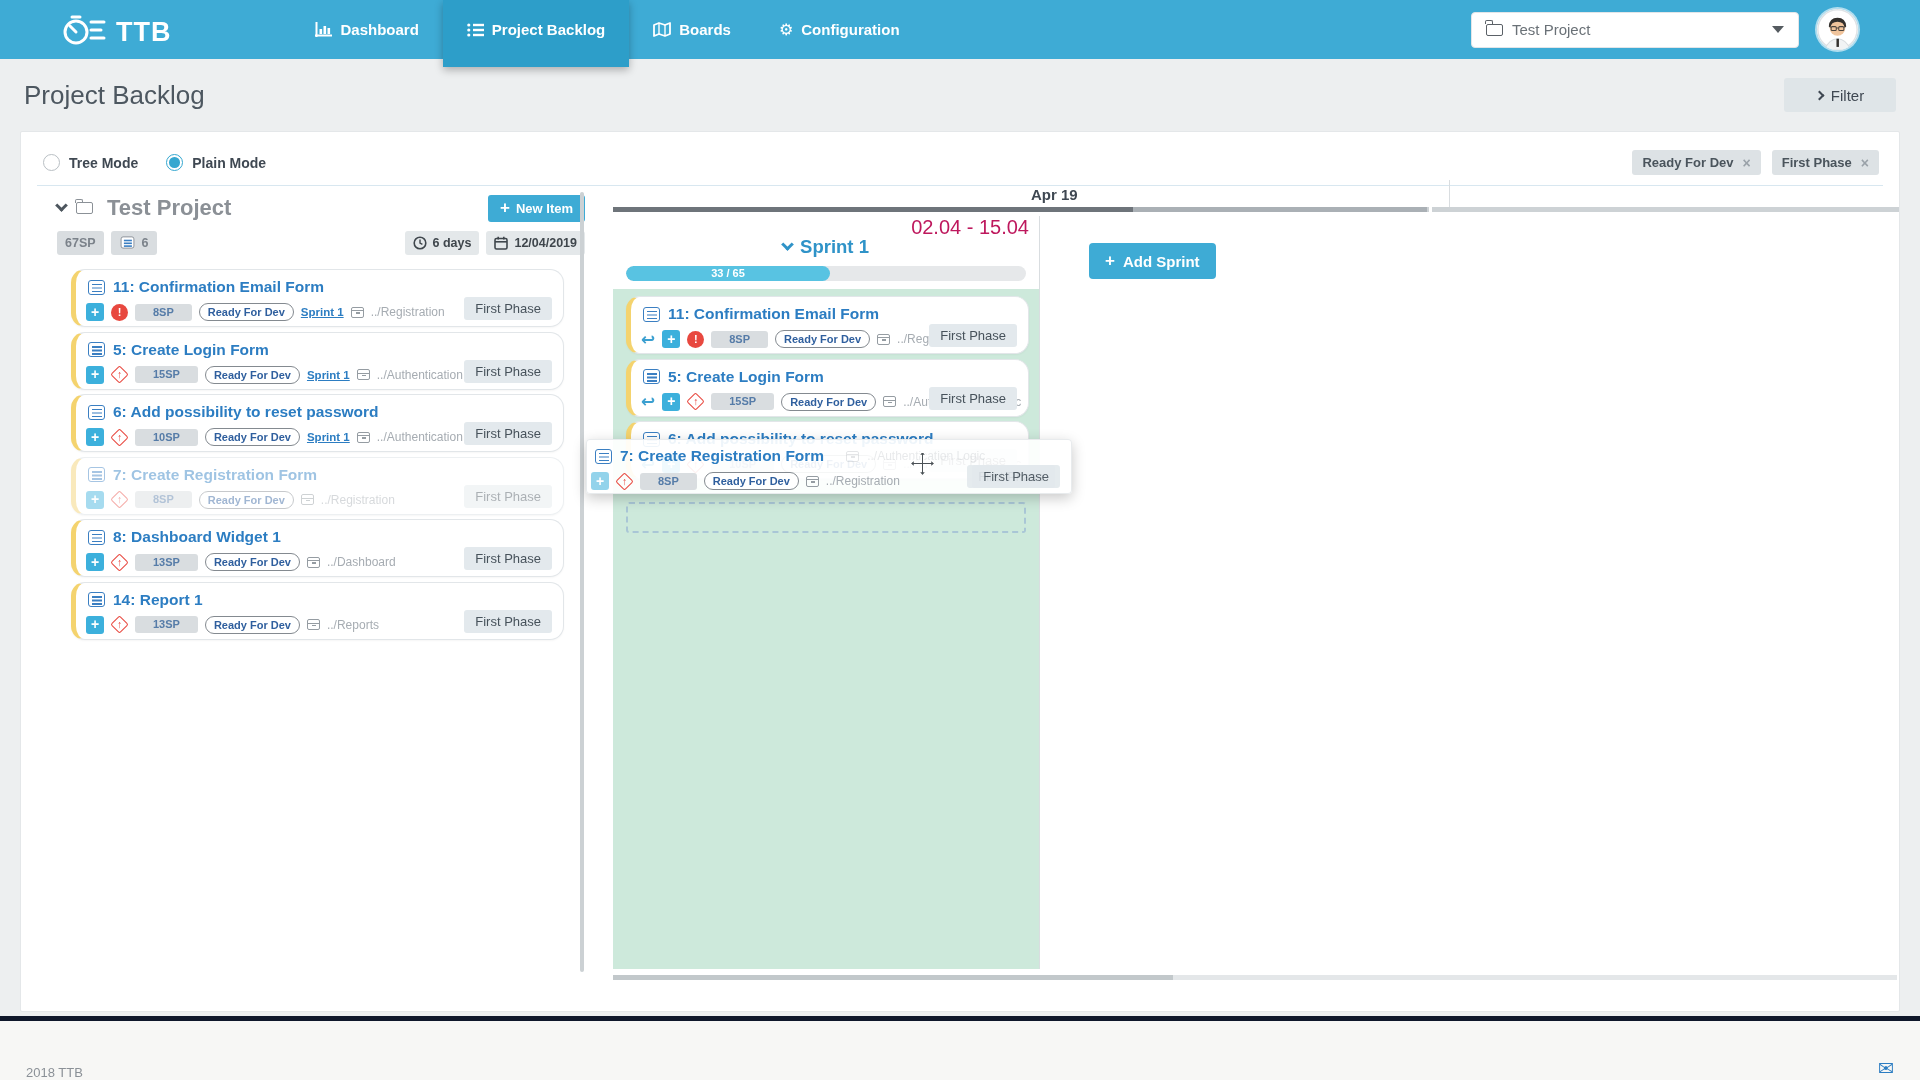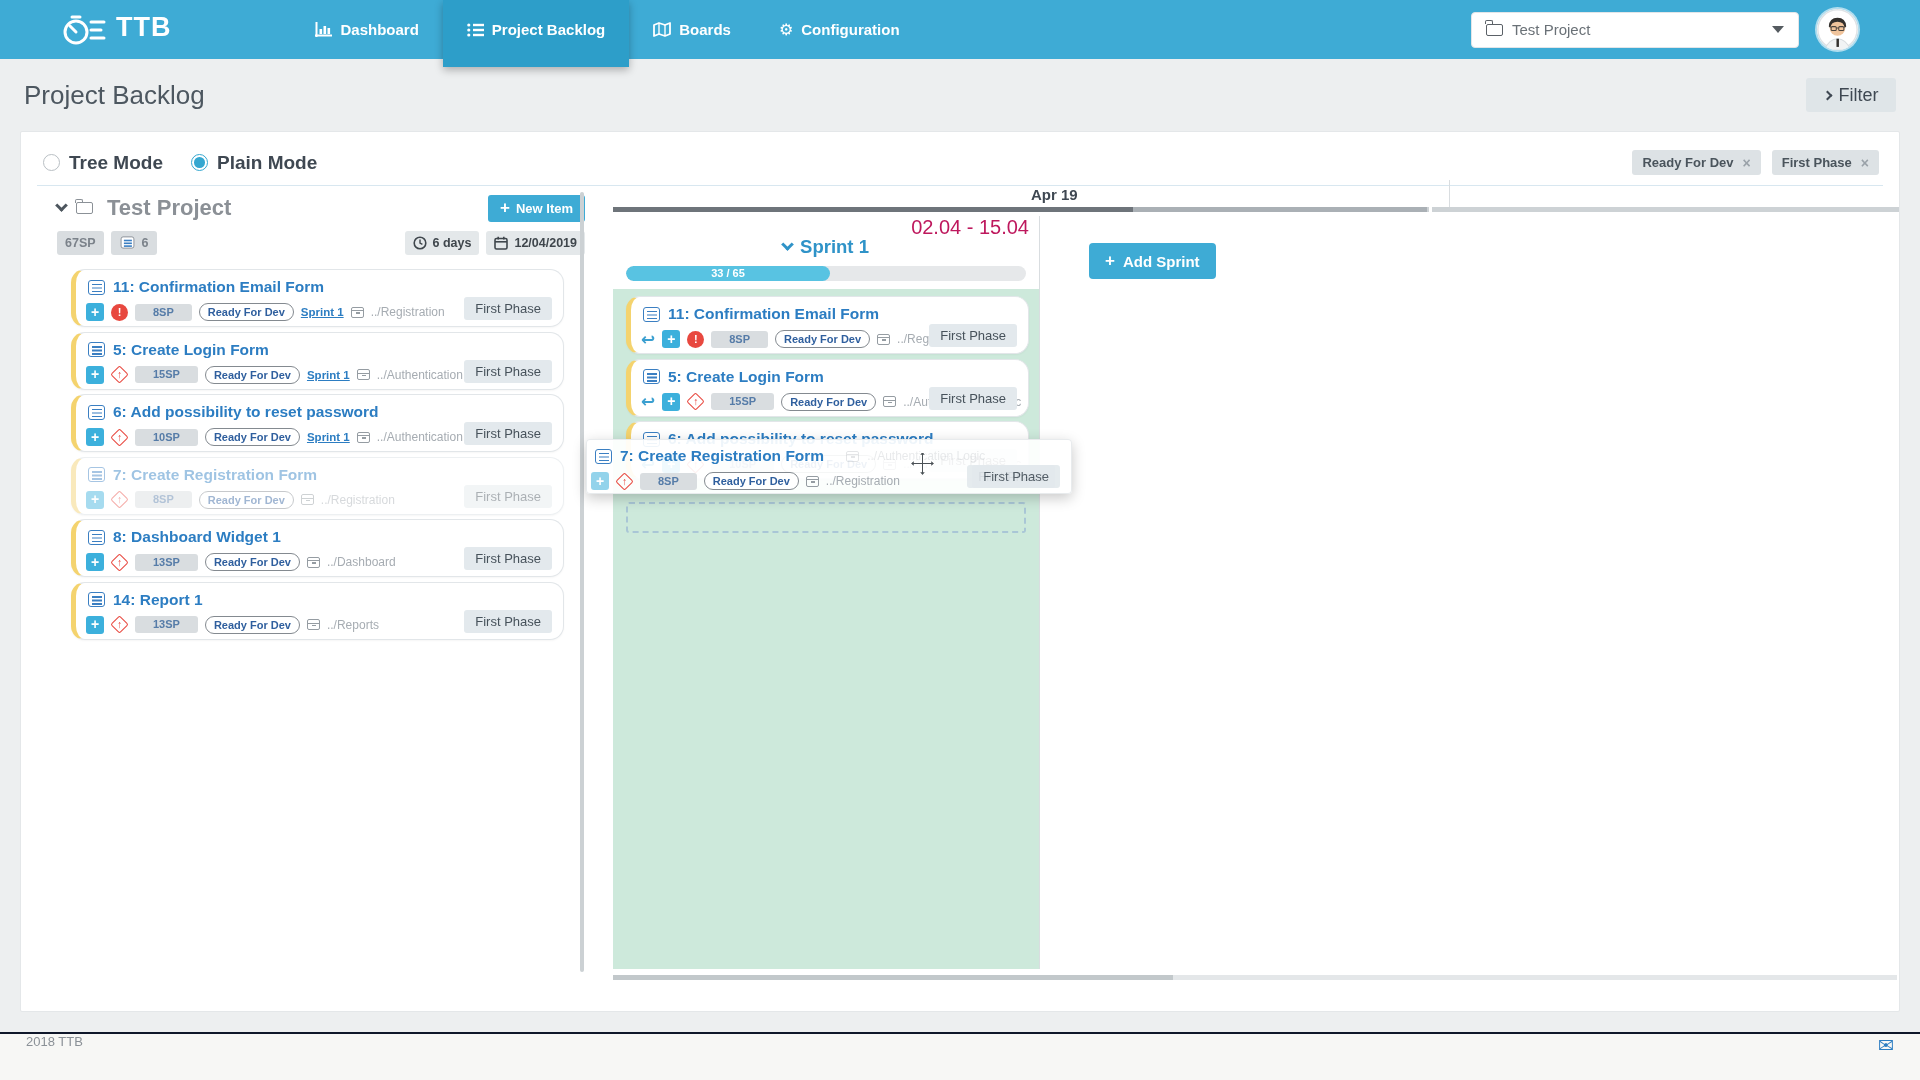--- a/index.html
+++ b/index.html
@@ -1,21 +1,21 @@
 <!DOCTYPE html>
 <html><head>
 <meta charset="utf-8">
 <style>
   * { margin:0; padding:0; box-sizing:border-box; }
   body { font-family:"Liberation Sans","DejaVu Sans",sans-serif; }
   .screen { position:relative; width:1920px; height:1080px; overflow:hidden; background:#edeff0; }
 
   
   .topnav { position:absolute; top:0; left:0; width:100%; height:59px; background:#3eabd5; display:flex; align-items:center; z-index:30; }
-  .brand { display:flex; align-items:flex-start; gap:10px; margin-left:60px; cursor:pointer; }
+  .brand { display:flex; align-items:flex-end; gap:10px; margin-left:60px; cursor:pointer; }
   .brand-name { color:#fff; font-size:27px; font-weight:bold; letter-spacing:1px; }
   .nav-items { display:flex; margin-left:120px; height:59px; }
   .nav-item { display:flex; align-items:center; gap:8px; padding:0 24px; height:59px; color:#fff; font-size:15px; font-weight:bold; cursor:pointer; }
   .nav-item.active { height:67px; background:#2d9ec9; box-shadow:0 3px 8px rgba(0,0,0,.28); padding-bottom:8px; }
   .nav-right { margin-left:auto; display:flex; align-items:center; gap:18px; margin-right:62px; }
   .project-select { width:328px; height:36px; background:#fff; border:1px solid #e2e5e8; border-radius:4px; display:flex; align-items:center; gap:9px; padding:0 14px; cursor:pointer; }
   .project-select .label { color:#6a7177; font-size:15px; flex:1; }
   .caret { width:0; height:0; border-left:6px solid transparent; border-right:6px solid transparent; border-top:7px solid #555b60; }
   .avatar { width:41px; height:41px; border-radius:50%; overflow:hidden; background:#fff; cursor:pointer; box-shadow:0 0 0 2px rgba(255,255,255,.6); }
 
@@ -25,31 +25,31 @@
   .folder-icon.gray, .folder-icon.gray::before { border-color:#8b9197; }
 
   
   .chev-down { display:inline-block; width:9px; height:9px; border-right:3px solid #4d565e; border-bottom:3px solid #4d565e; transform:rotate(45deg); margin-top:-5px; }
   .chev-right { display:inline-block; width:7px; height:7px; border-right:2.5px solid #3f4852; border-bottom:2.5px solid #3f4852; transform:rotate(-45deg); }
   .chev-down.blue { border-color:#2f93c8; }
 
   
   .page-head { position:absolute; top:59px; left:0; width:100%; height:72px; display:flex; align-items:center; }
   .page-title { margin-left:24px; font-size:26px; font-weight:normal; color:#4d5760; }
-  .filter-btn { margin-left:auto; margin-right:24px; width:90px; height:34px; background:#dfe5e8; border:none; border-radius:3px; display:flex; align-items:center; justify-content:center; gap:8px; font-size:18px; color:#3f4852; cursor:pointer; font-family:inherit; }
+  .filter-btn { margin-left:auto; margin-right:24px; width:112px; height:34px; background:#dfe5e8; border:none; border-radius:3px; display:flex; align-items:center; justify-content:center; gap:8px; font-size:15px; color:#3f4852; cursor:pointer; font-family:inherit; }
 
   
   .panel { position:absolute; top:131px; left:20px; width:1880px; height:881px; background:#fff; border:1px solid #e4e7e9; border-radius:2px; }
   .mode-row { position:absolute; top:8px; left:16px; right:16px; height:46px; display:flex; align-items:center; border-bottom:1px solid #d8e7f0; }
   .radio-wrap { display:flex; align-items:center; gap:9px; margin-left:6px; cursor:pointer; }
   .radio-wrap + .radio-wrap { margin-left:28px; }
   .radio { width:17px; height:17px; border-radius:50%; border:1.5px solid #b9bfc4; background:#fff; position:relative; }
   .radio.checked { border-color:#35a7d0; }
   .radio.checked::after { content:''; position:absolute; inset:2.2px; border-radius:50%; background:#35a7d0; }
-  .radio-label { font-size:19px; font-weight:bold; color:#3f4852; }
+  .radio-label { font-size:14px; font-weight:bold; color:#3f4852; }
   .chips { margin-left:auto; display:flex; gap:11px; margin-right:4px; }
   .chip { height:25px; background:#dde2e5; border-radius:3px; display:flex; align-items:center; gap:9px; padding:0 10px; font-size:13px; font-weight:bold; color:#4a545c; cursor:pointer; }
   .chip-x { color:#9aa2a9; font-size:14px; font-weight:bold; cursor:pointer; }
   .chip-x::before { content:'×'; }
 
   
   .backlog-panel { position:absolute; left:18px; top:60px; width:546px; }
   .bp-head { display:flex; align-items:center; gap:10px; padding-left:18px; height:32px; }
   .bp-title { font-size:22px; font-weight:bold; color:#8b9096; margin-left:4px; }
   .new-item-btn { margin-left:auto; height:27px; background:#3eabd5; color:#fff; border:none; border-radius:3px; font-size:13px; font-weight:bold; display:flex; align-items:center; gap:6px; padding:0 12px; cursor:pointer; font-family:inherit; }
@@ -120,21 +120,21 @@
   
   .drag-card { position:absolute; left:565px; top:307px; width:486px; height:55px; background:rgba(255,255,255,.92); border:1px solid rgba(226,230,233,.8); border-radius:4px; box-shadow:0 4px 14px rgba(0,0,0,.22); z-index:20; cursor:grabbing; }
   .drag-card .row1 { padding-top:7px; padding-left:8px; }
   .drag-card .row2 { padding-left:4px; }
   .drag-card .behind { opacity:.25; }
   .drag-card .behind-phase { position:absolute; right:16px; top:8px; opacity:.3; }
   .drag-card .phase-pill { top:25px; opacity:.9; }
   .move-cursor { position:absolute; left:888px; top:318px; z-index:25; }
 
   
-  .footer { position:absolute; bottom:0; left:0; width:100%; height:48px; background:#f7f7f5; border-top:2px solid #0f172a; display:flex; align-items:flex-start; }
+  .footer { position:absolute; bottom:0; left:0; width:100%; height:64px; background:#f7f7f5; border-top:5px solid #0f172a; display:flex; align-items:flex-end; }
   .copyright { margin-left:26px; font-size:13px; color:#8b9197; }
   .envelope { margin-left:auto; margin-right:26px; color:#2c7dc2; font-size:19px; cursor:pointer; }
   .envelope::before { content:'✉'; }
 </style>
 </head>
 <body>
 
 <div class="screen">
 
   <nav class="topnav">

